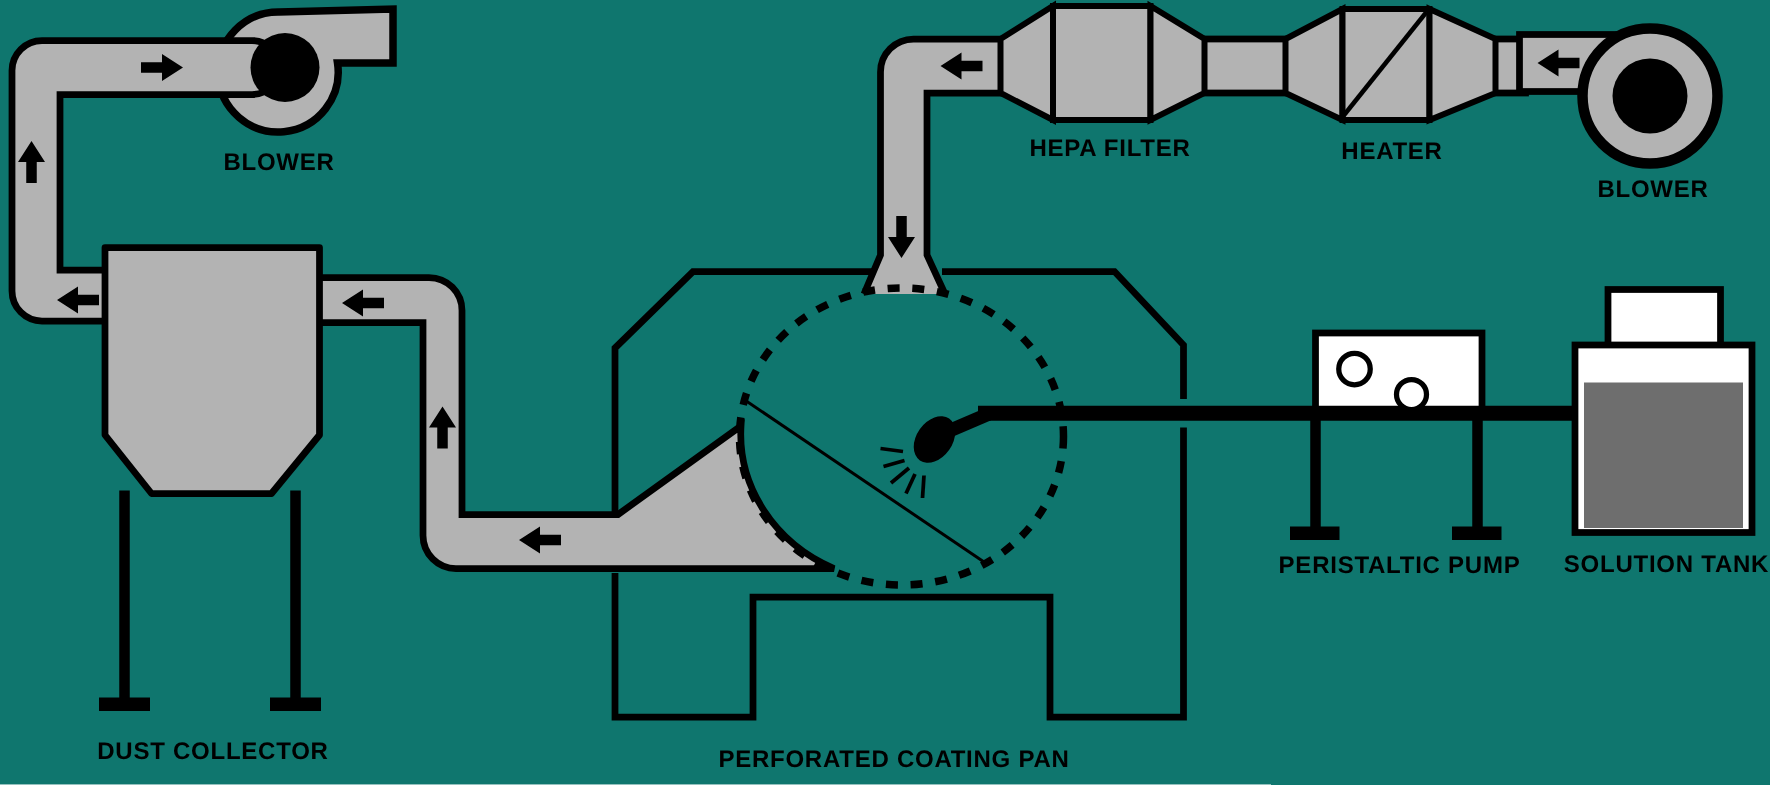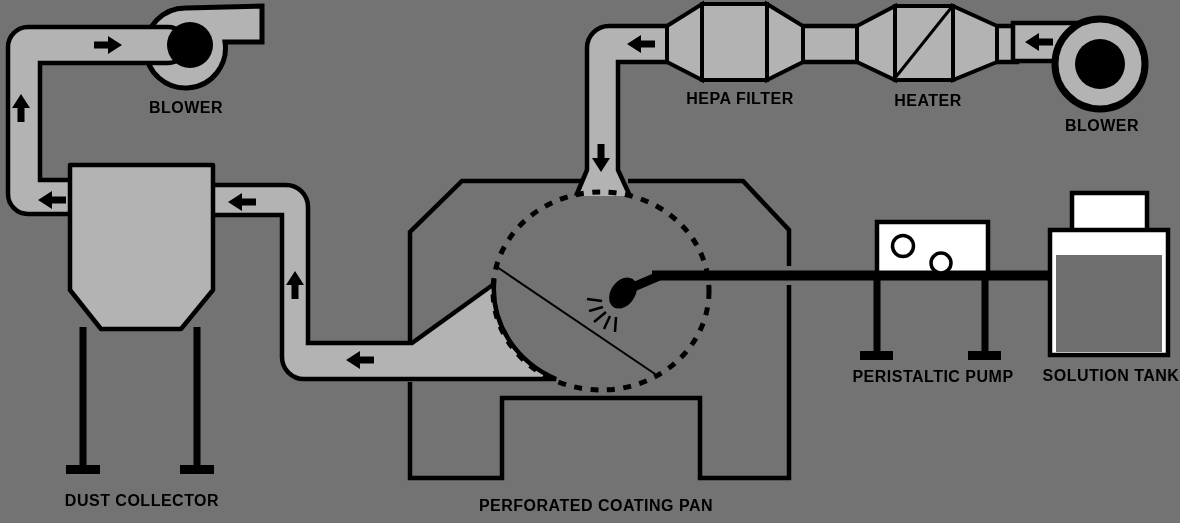--- a/index.html
+++ b/index.html
@@ -1,16 +1,16 @@
 <!DOCTYPE html>
 <html><head>
 <meta charset="utf-8">
 <style>
   html,body{margin:0;padding:0;background:#ffffff;}
-  .stage{position:relative;width:1180px;height:523px;background:#737373;overflow:hidden;}
+  .stage{position:relative;width:1180px;height:523px;background:#0f766e;overflow:hidden;}
   .duct{stroke:#000;stroke-width:4.5;stroke-linejoin:miter;}
   .duct-stroke{fill:none;stroke:#000;stroke-width:4.5;}
   .equip{stroke:#000;stroke-width:4;}
   .outline{fill:none;stroke:#000;stroke-width:4.5;stroke-linejoin:miter;}
   .whitebox{fill:#fff;stroke:#000;stroke-width:4.5;}
   .blackline{stroke:#000;fill:none;}
   .blackfill{fill:#000;stroke:none;}
   .dashcircle{fill:none;stroke:#000;stroke-width:5;stroke-dasharray:8 8.5;}
   .lbl{font-family:"Liberation Sans","DejaVu Sans",sans-serif;font-weight:bold;font-size:16px;
        letter-spacing:0.5px;fill:#000;text-anchor:middle;}

